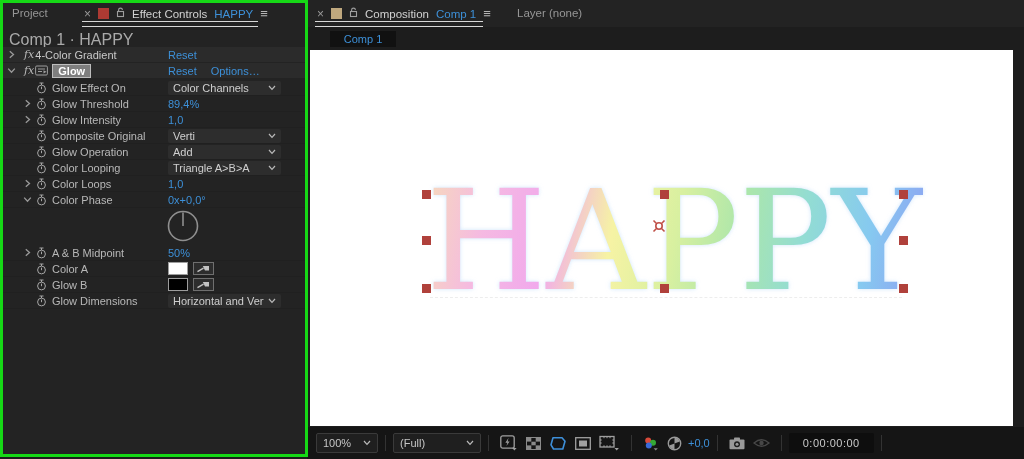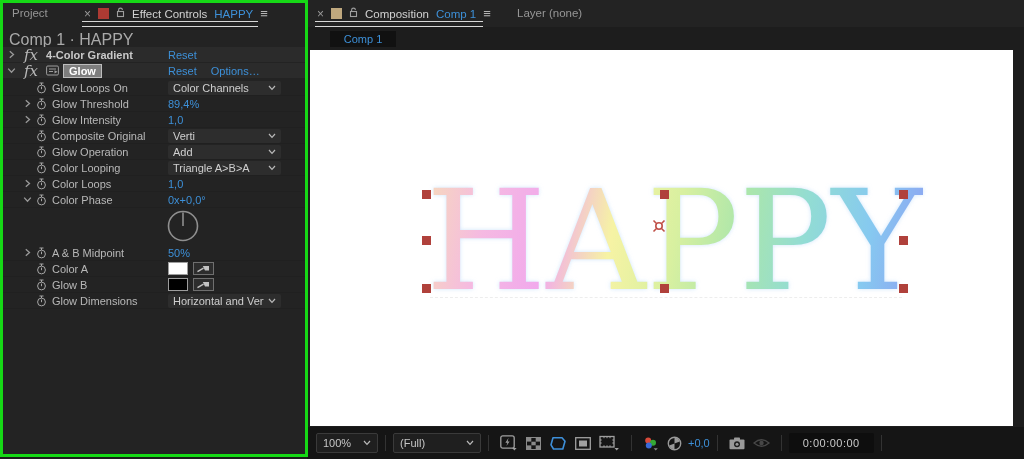--- a/index.html
+++ b/index.html
@@ -22,22 +22,22 @@
   .tabcomp { color:#3d90d8; white-space:nowrap; }
   .tabmenu { color:#b5b5b5; font-size:13px; letter-spacing:-1px; }
   .dbl-underline { position:absolute; height:6px; border-top:1px solid #d8d8d8;
                    border-bottom:1px solid #d8d8d8; }
 
   .breadcrumb { position:absolute; left:9px; top:31px; color:#aaaaaa; font-size:16px; }
 
   .fxrow { position:absolute; left:0; width:100%; height:15px; background:#2b2b2b;
            display:flex; align-items:center; font-size:11px; color:#c6c6c6; }
   .fxrow .fxi { font-family:"DejaVu Serif", serif; font-style:italic; color:#b9b9b9;
-                font-size:15px; margin:0 8px 0 6px; }
-  .fxname { font-weight:bold; color:#c9c9c9; }
+                font-size:11px; margin:0 1px 0 6px; }
+  .fxname { font-weight:normal; color:#c9c9c9; }
   .glowbox { background:#7e7e7e; border:1px solid #bdbdbd; color:#ffffff;
              padding:0 5px; font-weight:bold; margin-left:4px; line-height:12px; }
   .linkcol { position:absolute; left:168px; color:#3d90d8; display:flex; gap:14px; }
   .tw { width:13px; display:inline-flex; justify-content:center; margin-left:5px; }
 
   .params { position:absolute; left:0; top:80px; width:100%; }
   .prow { position:relative; height:16px; display:flex; align-items:center;
           font-size:11px; color:#b8b8b8; border-bottom:1px solid #202020; }
   .prow .tw2 { width:12px; margin-left:21px; display:inline-flex; justify-content:center; }
   .prow .swx { width:16px; display:inline-flex; justify-content:center; }
@@ -142,21 +142,21 @@
       <div class="prow">
         <span class="tw2"></span>
           <span class="swx">
             <svg width="11" height="12" viewBox="0 0 11 12">
               <line x1="3.5" y1="1" x2="7.5" y2="1" stroke="#a6a6a6"></line>
               <line x1="5.5" y1="1" x2="5.5" y2="3" stroke="#a6a6a6"></line>
               <circle cx="5.5" cy="7" r="3.9" fill="none" stroke="#a6a6a6"></circle>
               <line x1="5.5" y1="4.6" x2="5.5" y2="7.2" stroke="#a6a6a6"></line>
             </svg>
           </span>
-        <span class="plabel">Glow Loops On</span>
+        <span class="plabel">Glow Effect On</span>
         <span class="pval">
             <span class="dd">
           <span class="ddtext">Color Channels</span>
           <span class="ddchev">
                 <svg width="8" height="6" viewBox="0 0 8 6">
                   <path d="M1 1 L4 4.4 L7 1" fill="none" stroke="#b9b9b9" stroke-width="1.2"></path>
                 </svg>
               </span>
             </span>
           </span>

